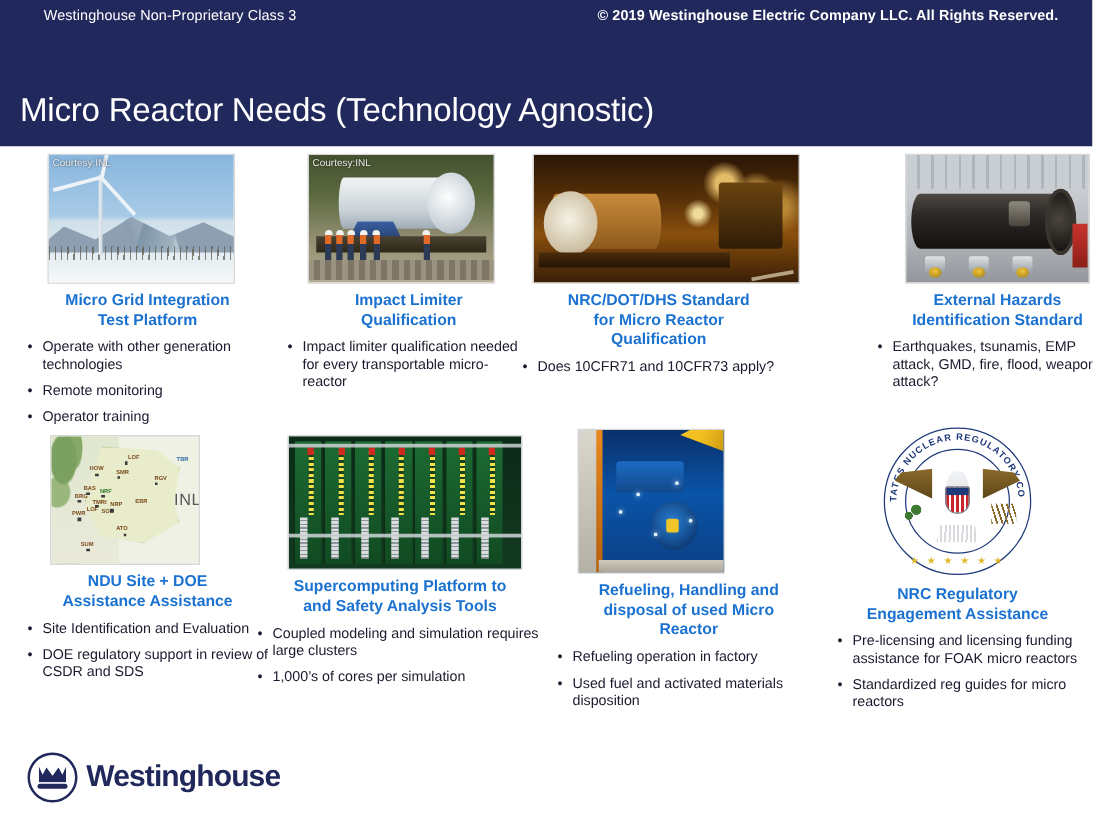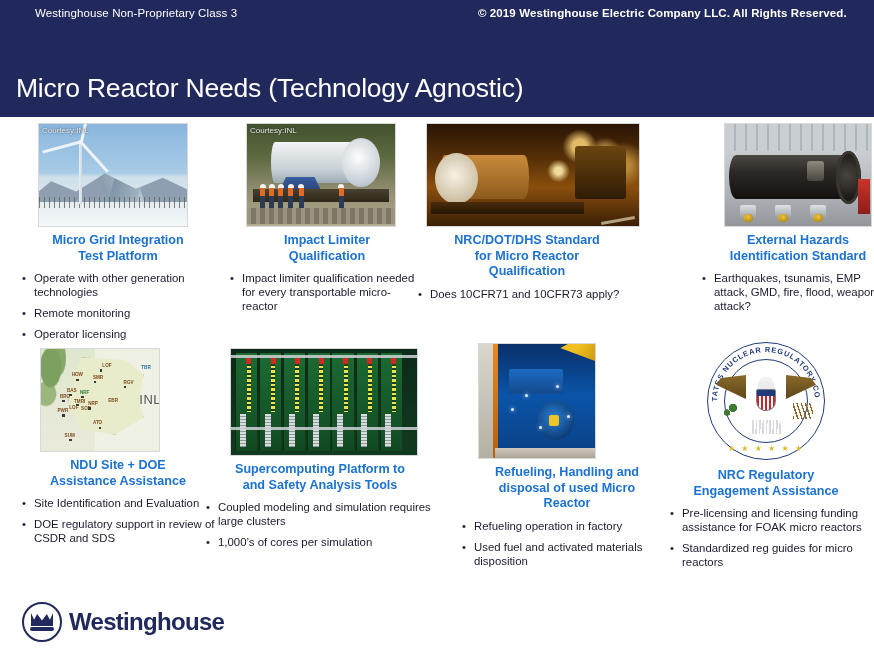--- a/index.html
+++ b/index.html
@@ -446,21 +446,21 @@
       <div class="bullet">
         <span class="dot">•</span>
         <span class="txt">Operate with other generation technologies</span>
       </div>
       <div class="bullet">
         <span class="dot">•</span>
         <span class="txt">Remote monitoring</span>
       </div>
       <div class="bullet">
         <span class="dot">•</span>
-        <span class="txt">Operator licensing</span>
+        <span class="txt">Operator training</span>
       </div>
     </div>
   </div>
 
   <div class="cell" style="left:228px; top:0; width:198px;">
     <div class="cell-img pic-limiter" style="width:150px;height:104px;margin:6px auto 6px 18px;">
       <span class="courtesy">Courtesy:INL</span>
       <div class="tank"></div>
         <div class="cap"></div>
         <div class="cradle"></div>
@@ -650,21 +650,21 @@
         <span class="dot">•</span>
         <span class="txt">Coupled modeling and simulation requires large clusters</span>
       </div>
       <div class="bullet">
         <span class="dot">•</span>
         <span class="txt">1,000’s of cores per simulation</span>
       </div>
     </div>
   </div>
 
-  <div class="cell" style="left:460px; top:220px; width:214px;">
+  <div class="cell" style="left:444px; top:220px; width:214px;">
     <div class="cell-img pic-pool" style="width:118px;height:116px;margin:6px auto 6px 18px;">
       <div class="deck"></div>
         <div class="orange"></div>
         <div class="crane"></div>
       <div class="mach"></div>
         <div class="wheel"></div>
         <div class="hub"></div>
       <div class="floor"></div>
       <div class="glint" style="left:28%;top:56%"></div>
       <div class="glint" style="left:40%;top:44%"></div>

